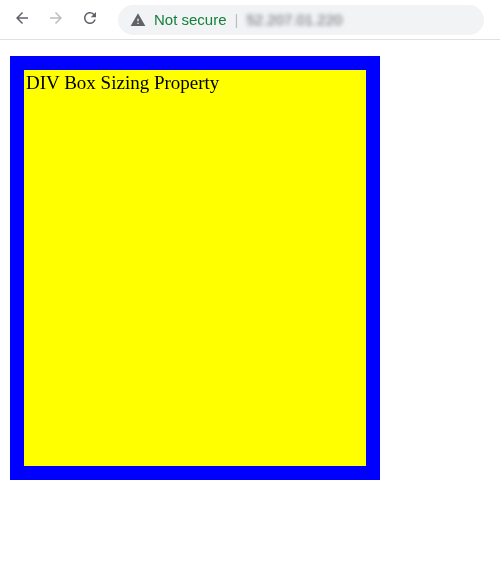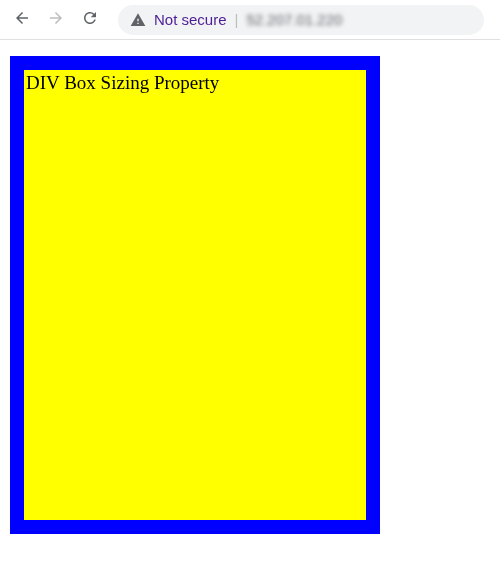--- a/index.html
+++ b/index.html
@@ -51,42 +51,42 @@
       gap: 8px;
       font-size: 15px;
       color: #5f6368;
     }
     .ns-icon {
       display: flex;
       align-items: center;
       justify-content: center;
     }
     .ns-text {
-      color: #4c1d95;
+      color: #15803d;
     }
     .divider {
       color: #bdbdbd;
     }
     .url-text {
       color: #5f6368;
       filter: blur(2px);
     }
     .content {
       padding: 16px 10px;
     }
     .page-title {
       font-family: 'Times New Roman', Times, serif;
       font-size: 34px;
       font-weight: bold;
       color: #000;
       margin-bottom: 22px;
     }
     .demo-box {
       width: 370px;
-      height: 478px;
+      height: 424px;
       border: 14px solid #0000ff;
       background: #ffff00;
       padding: 0;
     }
     .demo-box-text {
       font-family: 'Times New Roman', Times, serif;
       font-size: 19px;
       color: #000;
       padding: 2px 2px;
     }

